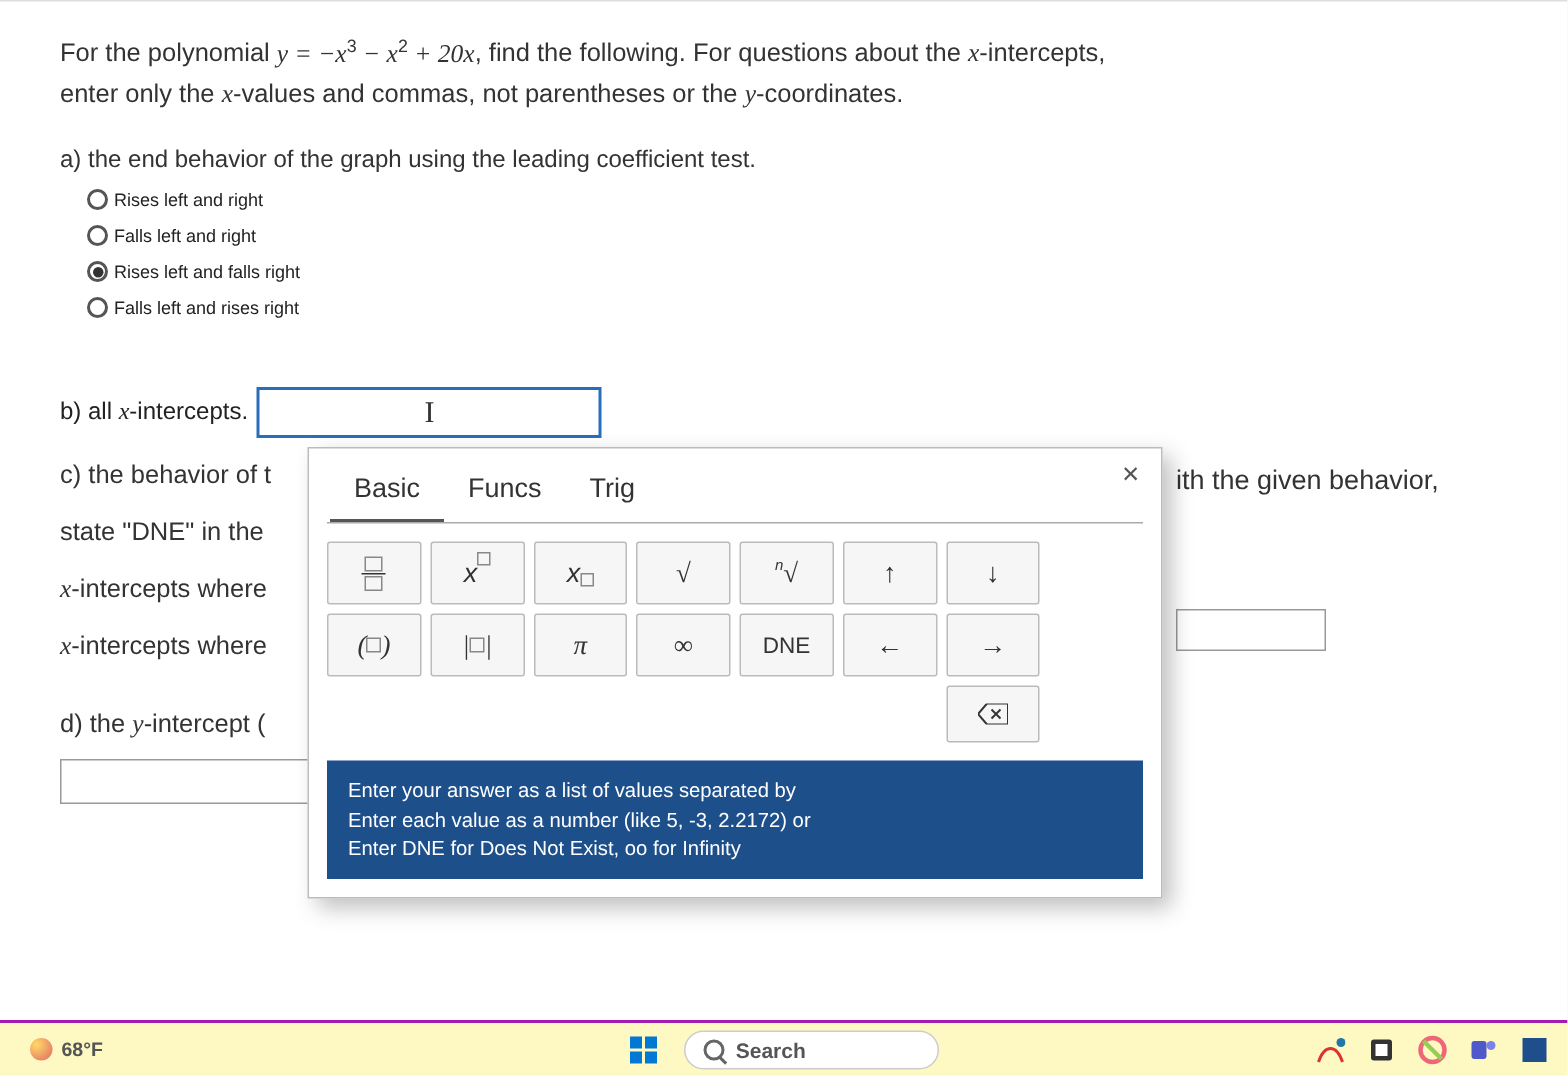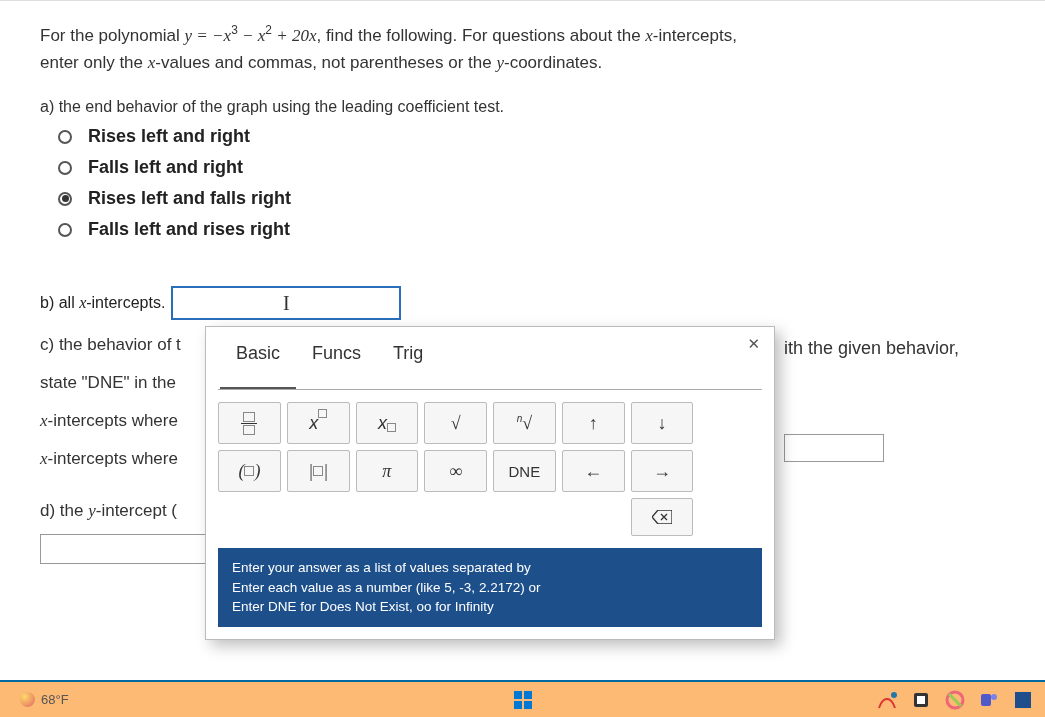--- a/index.html
+++ b/index.html
@@ -4,50 +4,50 @@
 <style>
   * { margin:0; padding:0; box-sizing:border-box; font-family:Arial,Helvetica,sans-serif; }
   body { width:1045px; height:717px; background:#f3f3f3; position:relative; color:#222; }
   .content { padding:20px 30px 0 40px; background:#fff; height:680px; border-top:1px solid #ddd; overflow:hidden; }
   .q-text { font-size:17px; line-height:1.6; color:#333; }
   .math-var { font-style:italic; font-family:"Times New Roman",serif; }
   .eqn { font-family:"Times New Roman",serif; font-style:italic; }
   .sup { font-size:0.7em; vertical-align:super; font-style:normal; }
   .part { margin-top:22px; font-size:16px; color:#333; }
   .opts { margin:10px 0 0 18px; }
-  .opt { display:flex; align-items:center; gap:16px; margin:10px 0; font-size:18px; cursor:pointer;font-weight:bold; }
+  .opt { display:flex; align-items:center; gap:4px; margin:10px 0; font-size:12px; cursor:pointer; }
   .radio { width:14px; height:14px; border:2px solid #555; border-radius:50%; flex:none; display:flex; align-items:center; justify-content:center; }
   .radio.sel::after { content:""; width:7px; height:7px; background:#333; border-radius:50%; }
   .blank-row { display:flex; align-items:center; gap:6px; margin-top:46px; }
   .answer-box { width:230px; height:34px; border:2px solid #2a6ebb; background:#fff; display:flex; align-items:center; justify-content:center; font-family:"Courier New",monospace; font-size:20px; color:#333; }
   .below { margin-top:6px; position:relative; }
   .calc { position:absolute; top:0; left:165px; width:570px; background:#fff; border:1px solid #bbb; box-shadow:6px 6px 14px rgba(0,0,0,0.25); z-index:20; }
   .calc-close { position:absolute; top:6px; right:8px; font-size:15px; color:#555; cursor:pointer; padding:2px 6px; }
   .tabs { display:flex; gap:0; padding:8px 14px 0; }
-  .tab { padding:8px 16px 23px; font-size:18px; color:#333; cursor:pointer; border-bottom:2px solid transparent; }
+  .tab { padding:8px 16px 10px; font-size:18px; color:#333; cursor:pointer; border-bottom:2px solid transparent; }
   .tab.active { border-bottom:2px solid #555; font-weight:500; }
   .tabline { height:1px; background:#aaa; margin:0 12px; }
   .keys { display:grid; grid-template-columns:repeat(8,1fr); gap:6px; padding:12px 12px 6px; }
   .key { border:1px solid #bbb; background:#f6f6f6; height:42px; display:flex; align-items:center; justify-content:center; font-size:18px; font-family:"Times New Roman",serif; font-style:italic; cursor:pointer; border-radius:2px; color:#333; }
   .key.dne { font-style:normal; font-family:Arial; font-size:15px; }
   .key.arrow { font-style:normal; font-family:Arial; }
   .back-row { display:grid; grid-template-columns:repeat(8,1fr); gap:6px; padding:0 12px 12px; }
   .back-key { grid-column:7/8; border:1px solid #bbb; background:#f6f6f6; height:38px; display:flex; align-items:center; justify-content:center; cursor:pointer; border-radius:2px; font-size:18px; }
   .tip { background:#1d4f8b; color:#fff; padding:10px 14px; font-size:13.5px; line-height:1.45; margin:0 12px 12px; }
   .frac { display:inline-flex; flex-direction:column; align-items:center; font-size:11px; }
   .frac .n,.frac .d { border:1px solid #888; width:12px; height:10px; }
   .frac .bar { width:16px; height:1px; background:#333; margin:1px 0; }
   .xbox { display:inline-flex; align-items:flex-start; }
   .xbox .sm { border:1px solid #888; width:9px; height:9px; font-size:8px; display:inline-block; }
   .behind { position:relative; color:#333; font-size:17px; line-height:2.3; }
   .behind-row { height:38px; display:flex; align-items:center; }
   .behind .tail-box { border:1px solid #999; background:#fff; width:100px; height:28px; position:absolute; }
   .trail { position:absolute; left:744px; top:2px; font-size:18px; color:#333; }
   .inp-blank { border:1px solid #999; width:230px; height:30px; background:#fff; display:inline-block; }
-  .taskbar { position:absolute; bottom:0; left:0; right:0; height:37px; background:#fdba74; border-top:2px solid #0369a1; display:flex; align-items:center; }
+  .taskbar { position:absolute; bottom:0; left:0; right:0; height:37px; background:#fef9c3; border-top:2px solid #a21caf; display:flex; align-items:center;font-weight:bold; }
   .weather { display:flex; align-items:center; gap:6px; padding-left:20px; font-size:13px; color:#555; }
   .wicon { width:15px; height:15px; border-radius:50%; background:radial-gradient(circle at 30% 30%, #ffd966, #e06666); }
   .search-wrap { position:absolute; left:50%; transform:translateX(-50%); display:flex; align-items:center; gap:18px; }
   .win { display:grid; grid-template-columns:1fr 1fr; grid-template-rows:1fr 1fr; gap:2px; width:18px; height:18px; cursor:pointer; }
   .win div { background:#0078d4; }
   .search-pill { display:flex; align-items:center; gap:8px; background:#fff; border:1px solid #ccc; border-radius:18px; padding:4px 16px 4px 12px; font-size:14px; color:#555; width:170px; cursor:text; }
   .mag { width:14px; height:14px; border:2px solid #666; border-radius:50%; position:relative; }
   .mag::after { content:""; position:absolute; width:6px; height:2px; background:#666; bottom:-3px; right:-4px; transform:rotate(45deg); }
   .tray { position:absolute; right:12px; display:flex; align-items:center; gap:14px; }
   .tray-ic { width:20px; height:20px; cursor:pointer; }
@@ -174,20 +174,24 @@
     <span class="wicon"></span>
     <span>68°F</span>
   </div>
   <div class="search-wrap">
     <div class="win">
         <div></div>
         <div></div>
         <div></div>
         <div></div>
       </div>
+    <div class="search-pill">
+      <span class="mag"></span>
+      <span>Search</span>
+    </div>
   </div>
   <div class="tray">
     <svg class="tray-ic" viewBox="0 0 20 20">
         <path d="M2 18 C6 6 14 6 18 18" fill="none" stroke="#d33" stroke-width="2"></path>
         <circle cx="17" cy="5" r="3" fill="#27a"></circle>
       </svg>
     <svg class="tray-ic" viewBox="0 0 20 20">
         <rect x="3" y="3" width="14" height="14" fill="#333" rx="2"></rect>
         <rect x="6" y="6" width="8" height="8" fill="#fff"></rect>
       </svg>

